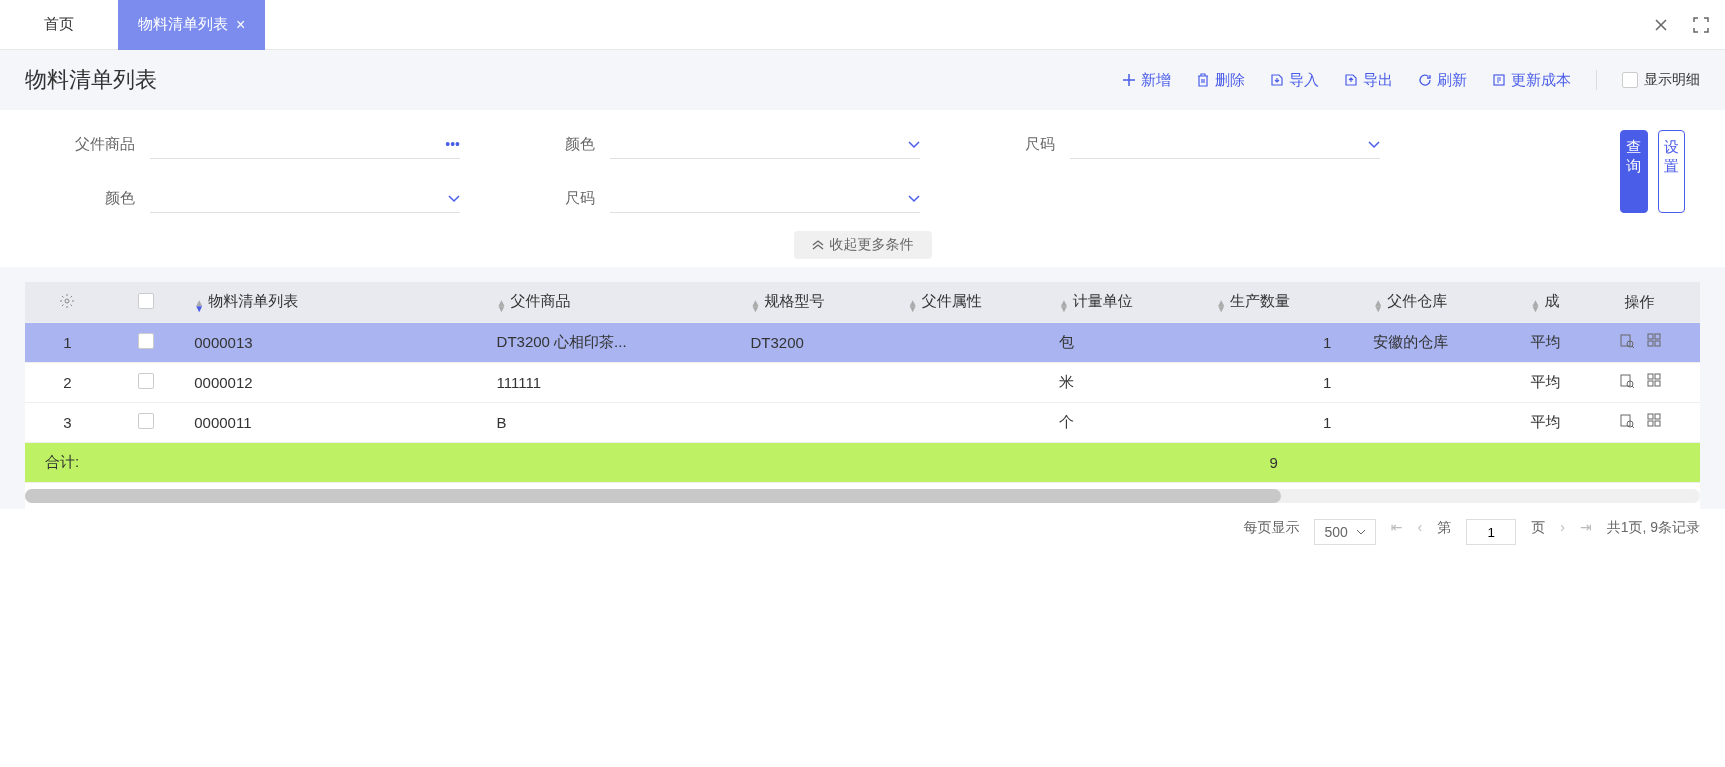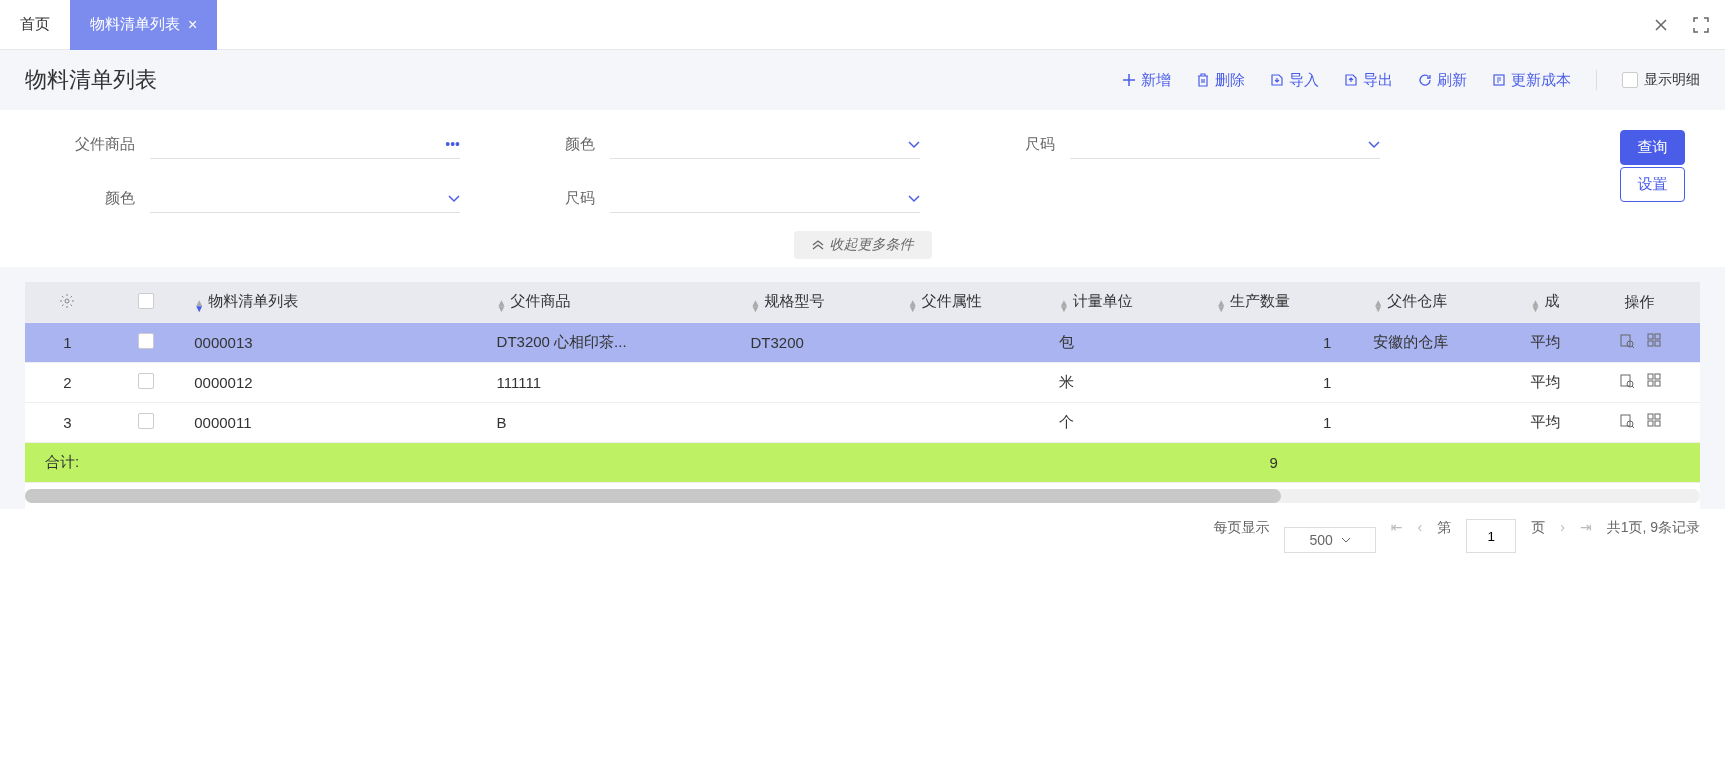--- a/index.html
+++ b/index.html
@@ -1,45 +1,45 @@
 <!DOCTYPE html>
 <html><head>
   <meta charset="utf-8">
   <style>
     * { box-sizing: border-box; margin: 0; padding: 0; }
     body { font-family: "Microsoft YaHei", -apple-system, sans-serif; font-size: 14px; color: #333; background: #fff; }
 
     .tabs-bar { display: flex; align-items: center; background: #fff; border-bottom: 1px solid #e8e8e8; height: 50px; position: relative; }
-    .tab { padding: 0 20px; height: 50px; display: flex; align-items: center; gap: 8px; cursor: pointer; font-size: 15px; }
+    .tab { padding: 0 20px; height: 50px; display: flex; align-items: center; gap: 8px; cursor: pointer; font-size: 15px; margin-left: 24px; }
     .tab.active { background: #7b8cee; color: #fff; }
     .tab-close { font-size: 16px; }
     .tabs-right { position: absolute; right: 10px; display: flex; gap: 12px; }
     .icon-btn { width: 28px; height: 28px; display: flex; align-items: center; justify-content: center; cursor: pointer; color: #666; }
 
     .header-bar { display: flex; align-items: center; justify-content: space-between; padding: 15px 25px; background: #f5f6fa; }
     .page-title { font-size: 22px; font-weight: 500; }
     .actions { display: flex; align-items: center; gap: 25px; }
     .action-link { display: flex; align-items: center; gap: 5px; color: #4a5de8; cursor: pointer; font-size: 15px; }
     .action-divider { width: 1px; height: 20px; background: #ddd; }
     .checkbox-inline { display: flex; align-items: center; gap: 6px; cursor: pointer; }
     .chk { width: 16px; height: 16px; border: 1px solid #ccc; border-radius: 2px; background: #fff; display: inline-block; }
 
     .filter-area { background: #fff; padding: 20px 40px 10px; display: flex; flex-wrap: wrap; position: relative; }
     .filter-rows { flex: 1; display: flex; flex-direction: column; gap: 25px; }
     .filter-row { display: flex; gap: 40px; }
     .filter-item { display: flex; align-items: center; width: 420px; }
     .filter-label { width: 110px; text-align: right; padding-right: 15px; font-size: 15px; color: #666; }
     .filter-input { flex: 1; border: none; border-bottom: 1px solid #e0e0e0; padding: 6px 0; position: relative; display: flex; justify-content: flex-end; }
     .filter-icon { color: #4a5de8; font-size: 14px; }
-    .filter-buttons { display: flex; flex-direction: column; gap: 2px; width: 85px; margin-left: auto; padding-left: 20px; }
+    .filter-buttons { display: flex; flex-direction: row; gap: 10px; width: 85px; margin-left: auto; padding-left: 20px; }
     .btn { padding: 7px 0; border-radius: 4px; text-align: center; cursor: pointer; font-size: 15px; }
     .btn-primary { background: #4a5de8; color: #fff; border: 1px solid #4a5de8; }
     .btn-outline { background: #fff; color: #4a5de8; border: 1px solid #4a5de8; }
 
-    .collapse-bar { text-align: center; padding: 8px 0; background: #fff; font-style: italic; }
+    .collapse-bar { text-align: center; padding: 8px 0; background: #fff; }
     .collapse-chip { display: inline-flex; align-items: center; gap: 6px; background: #f0f0f0; padding: 5px 18px; border-radius: 4px; color: #666; cursor: pointer; font-size: 14px; }
 
     .table-area { padding: 0 25px; background: #f5f6fa; padding-top: 15px; }
     .table-wrapper { background: #fff; overflow-x: auto; }
     table { width: 100%; border-collapse: collapse; table-layout: fixed; }
     th, td { padding: 10px 12px; text-align: left; font-size: 15px; border-bottom: 1px solid #eee; white-space: nowrap; overflow: hidden; text-overflow: ellipsis; }
     th { background: #e8eaf0; font-weight: 500; position: relative; }
     .sort-icon { color: #aaa; font-size: 10px; margin-right: 4px; display: inline-flex; flex-direction: column; line-height: 6px; }
     .sort-icon.active-down .down { color: #4a5de8; }
     tr.selected td { background: #a9b4f0; }
@@ -50,21 +50,21 @@
     .row-action-icon { color: #666; cursor: pointer; }
     .num-cell { text-align: right; padding-right: 30px; }
 
     .total-row td { background: #bef264; font-weight: 500; }
     .total-row .total-label { padding-left: 20px; }
 
     .hscroll { height: 14px; background: #f0f0f0; border-radius: 7px; margin: 6px 0; position: relative; }
     .hscroll-thumb { position: absolute; left: 0; width: 75%; height: 14px; background: #c8c8c8; border-radius: 7px; }
 
     .pager { display: flex; justify-content: flex-end; gap: 15px; padding: 10px 25px; background: #fff; font-size: 14px; color: #666; }
-    .page-select { border: 1px solid #ddd; padding: 4px 24px; display: flex; align-items: center; gap: 8px; margin-top: 8px; }
+    .page-select { border: 1px solid #ddd; padding: 4px 9px; display: flex; align-items: center; gap: 8px; }
     .page-input { border: 1px solid #ddd; width: 50px; text-align: center; padding: 4px; }
 
     .gear-icon { color: #888; }
     
     .c-num { width: 70px; }
     .c-chk { width: 60px; }
     .c-code { width: 250px; }
     .c-prod { width: 210px; }
     .c-spec { width: 130px; }
     .c-attr { width: 125px; }

